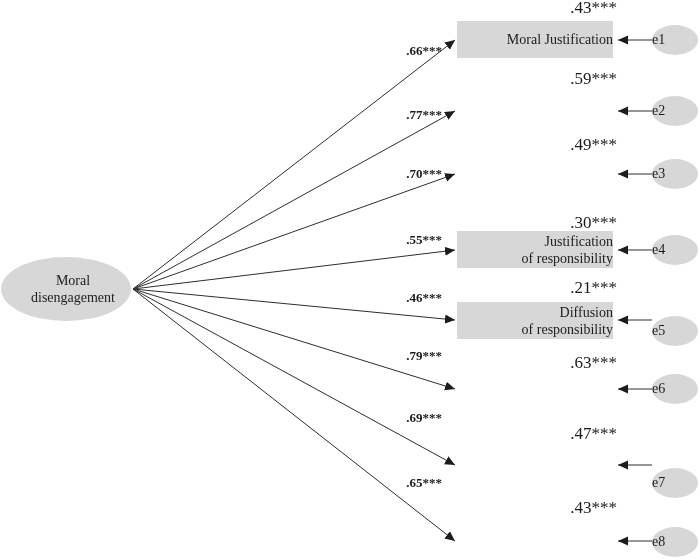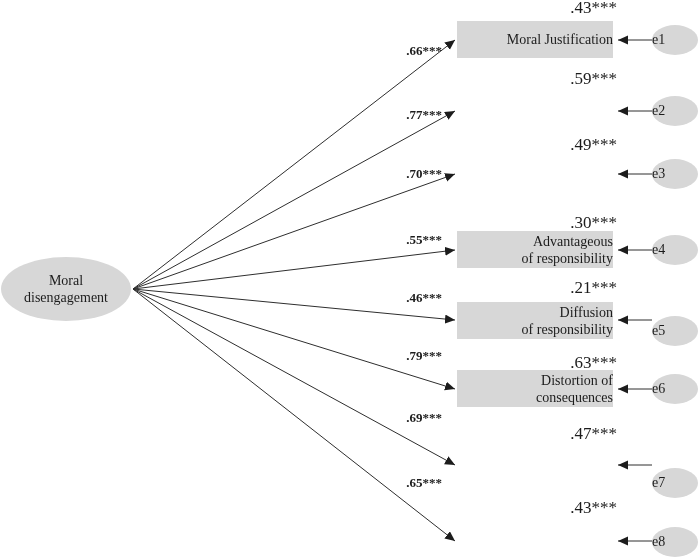--- a/index.html
+++ b/index.html
@@ -6,21 +6,21 @@
   .canvas{
     position:relative;width:700px;height:560px;overflow:hidden;
     background:var(--bg,#fff);
     font-family:"Liberation Serif","DejaVu Serif",serif;
     color:var(--text,#1c1c1c);
   }
   .paths{position:absolute;left:0;top:0;width:700px;height:560px;}
   .latent{
     position:absolute;left:1px;top:257px;width:130px;height:64px;
     background:var(--node-fill,#d7d7d7);border-radius:50%;
-    display:flex;align-items:center;justify-content:center;text-align:center;
+    display:flex;align-items:center;justify-content:flex-start;text-align:center;
     font-size:14px;line-height:17px;padding:0 30px;box-sizing:border-box;
   }
   .box{
     position:absolute;left:457px;width:156px;height:37px;
     background:var(--node-fill,#d7d7d7);
     display:flex;flex-direction:column;align-items:flex-end;justify-content:center;
     text-align:center;font-size:14px;line-height:17px;
   }
   .box span{display:block;}
   .err{
@@ -89,43 +89,39 @@
     <span>e2</span>
   </div>
 
   <span class="coef" style="top:167px">.70***</span>
   <span class="vlab" style="top:138px">.49***</span>
   <div class="err" style="top:159px">
     <span>e3</span>
   </div>
 
   <div class="box" style="top:231px">
-    <span>Advantageous</span>
+    <span>Justification</span>
     <span>of responsibility</span>
   </div>
   <span class="coef" style="top:233px">.55***</span>
   <span class="vlab" style="top:216px">.30***</span>
   <div class="err" style="top:235px">
     <span>e4</span>
   </div>
 
   <div class="box" style="top:302px">
     <span>Diffusion</span>
     <span>of responsibility</span>
   </div>
   <span class="coef" style="top:291px">.46***</span>
   <span class="vlab" style="top:281px">.21***</span>
   <div class="err" style="top:316px">
     <span>e5</span>
   </div>
 
-  <div class="box" style="top:370px">
-    <span>Distortion of</span>
-    <span>consequences</span>
-  </div>
   <span class="coef" style="top:349px">.79***</span>
   <span class="vlab" style="top:356px">.63***</span>
   <div class="err" style="top:374px">
     <span>e6</span>
   </div>
 
   <span class="coef" style="top:411px">.69***</span>
   <span class="vlab" style="top:427px">.47***</span>
   <div class="err" style="top:468px">
     <span>e7</span>

